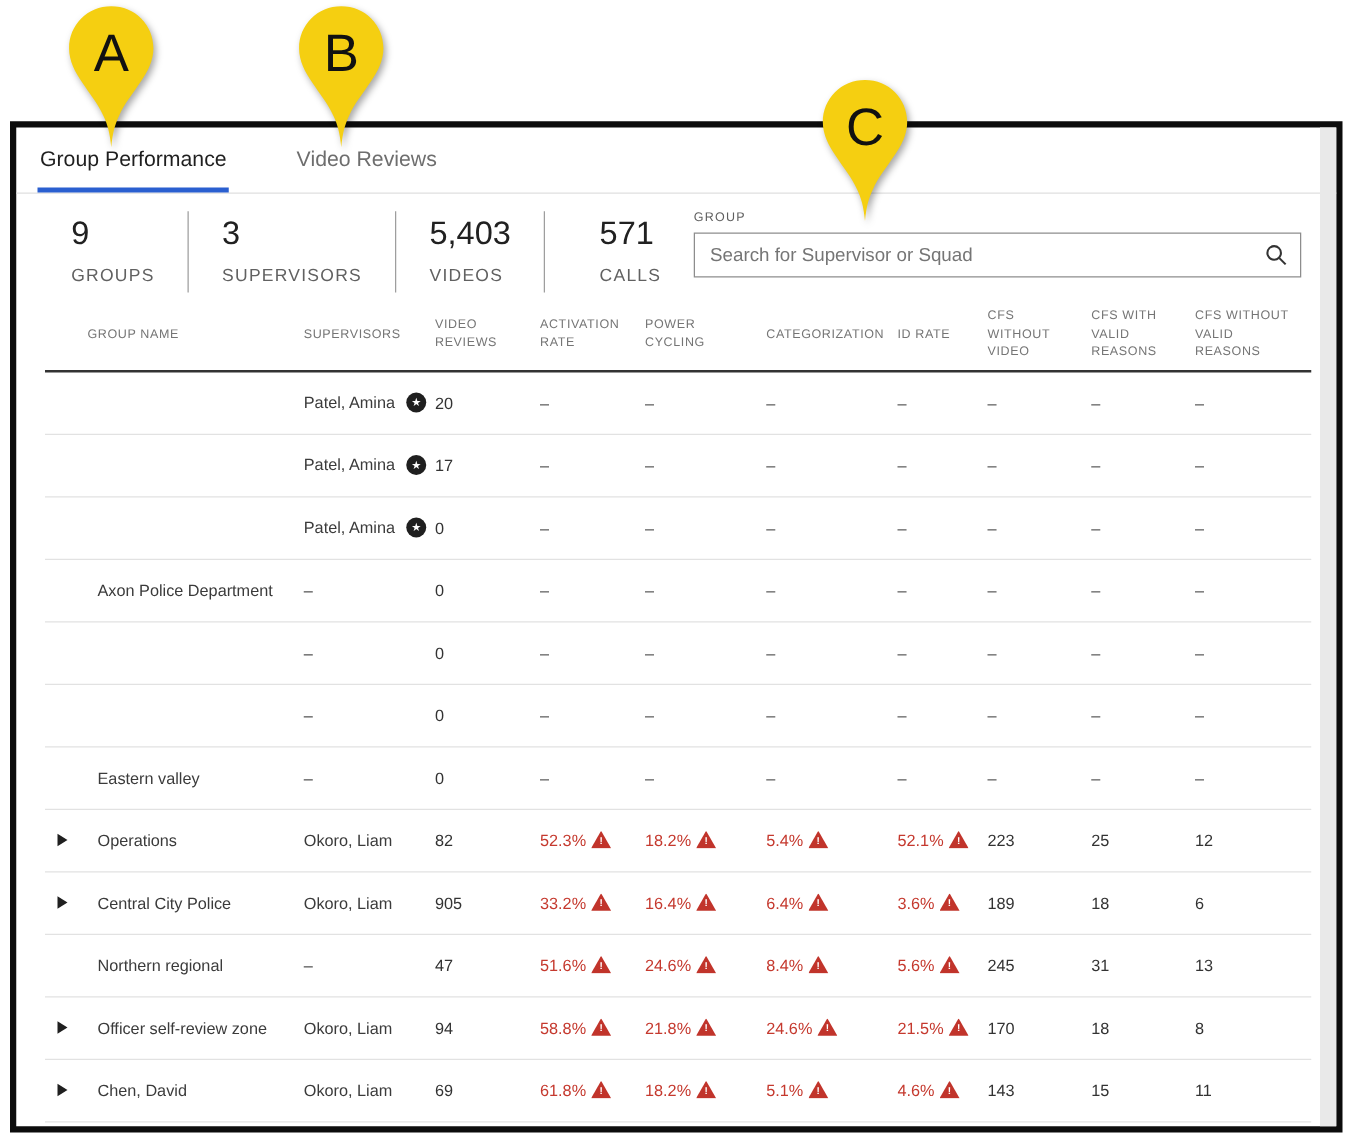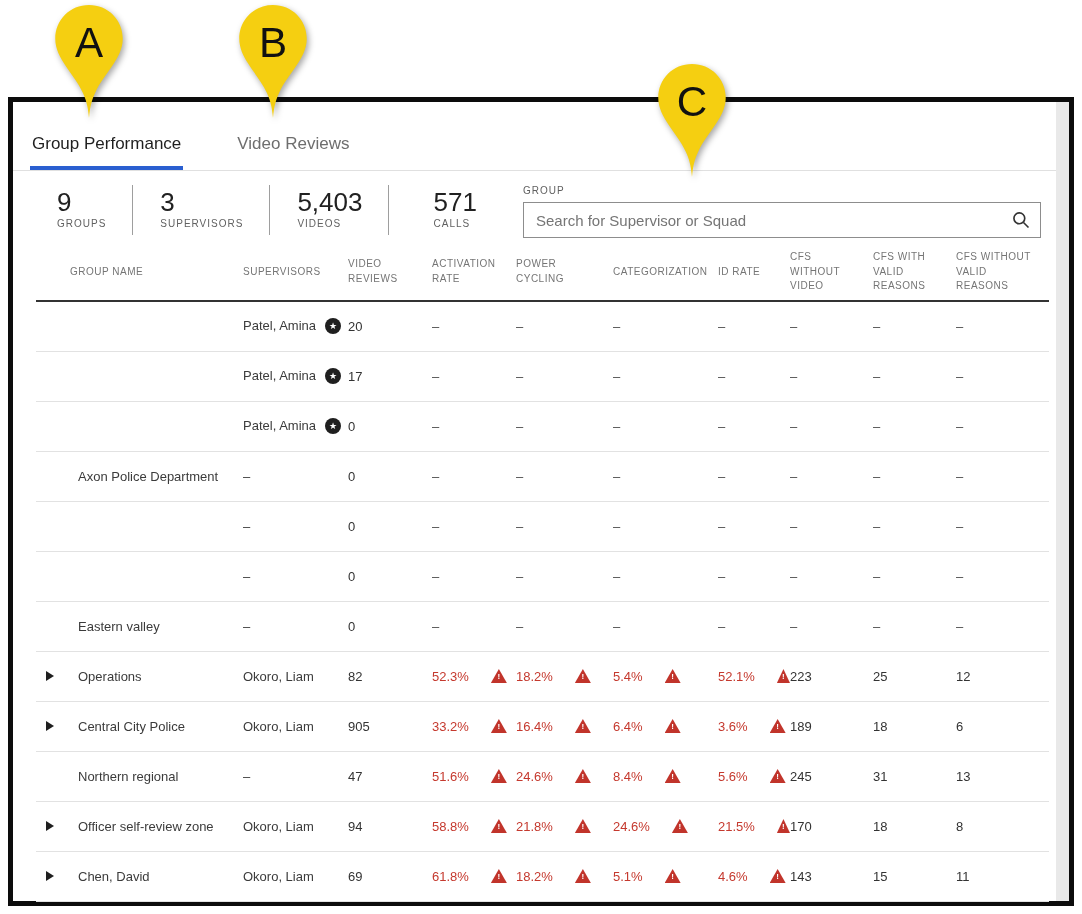--- a/index.html
+++ b/index.html
@@ -7,36 +7,36 @@
               font-family:"Liberation Sans", sans-serif; }
   .stage { position:relative; width:1082px; height:914px; }
 
   
   .panel { position:absolute; left:8px; top:97px; width:1066px; height:809px;
            border:5px solid #0c0c0c; background:#ffffff; }
   .right-gutter { position:absolute; top:0; right:0; width:13px; height:100%;
                   background:#e9e9e9; }
 
   
-  .tabs { display:flex; align-items:flex-end; height:69px; padding-left:17px;
+  .tabs { display:flex; align-items:flex-end; height:53px; padding-left:17px;
           border-bottom:1px solid #e0e0e0; }
   .tab { font-size:17px; color:#6e6e6e; padding:0 2px 16px 2px; margin-right:52px;
          cursor:pointer; position:relative; }
   .tab.active { color:#1f1f1f; }
   .tab.active::after { content:""; position:absolute; left:0; right:0; bottom:0;
          height:4px; background:#2a5fd0; }
 
   
   .stats-bar { display:flex; justify-content:space-between; align-items:flex-start;
                padding:14px 28px 6px 17px; }
   .stats { display:flex; }
   .stat { padding:2px 26px 6px 27px; border-right:1px solid #9e9e9e; }
   .stat:last-child { border-right:none;padding-left:44px; }
   .stat-value { font-size:26px; color:#212121; line-height:1.2; }
-  .stat-label { font-size:10px; color:#616161; letter-spacing:1px; }
+  .stat-label { font-size:14px; color:#616161; letter-spacing:1px; margin-top:10px; }
   .filter { width:518px; }
   .filter-label { font-size:10px; color:#5f5f5f; letter-spacing:1px; margin-bottom:6px; }
   .search-wrap { position:relative; }
   .search-input { width:100%; height:36px; border:1px solid #8d8d8d; background:#fff;
                   font-family:"Liberation Sans",sans-serif; font-size:15px; color:#333;
                   padding:0 40px 0 12px; outline:none; }
   .search-input::placeholder { color:#757575; }
   .search-icon { position:absolute; right:10px; top:8px; width:20px; height:20px; }
 
   
@@ -47,21 +47,21 @@
   .thead { min-height:48px; border-bottom:2px solid #333333; padding:6px 0; }
   .th { font-size:10px; color:#757575; letter-spacing:0.5px; line-height:1.45;
         padding-right:10px; text-transform:uppercase; }
   .tr { height:50px; border-bottom:1px solid #e2e2e2; }
   .td { font-size:13px; color:#3b3b3b; }
   .c-group { padding-left:8px; padding-right:8px; }
   .c-sup { display:flex; align-items:flex-start; gap:9px; padding-right:6px; }
   .c-val { color:#333; }
   .c-val.dash { color:#4a4a4a; }
   .pct { color:#c5392e; }
-  .warncell { display:flex; align-items:center; gap:22px; }
+  .warncell { display:flex; align-items:flex-start; gap:4px; }
 
   .expander { display:inline-block; width:0; height:0; margin-left:10px;
               border-top:5px solid transparent; border-bottom:5px solid transparent;
               border-left:8px solid #1f1f1f; cursor:pointer; }
   .star-badge { display:inline-flex; width:16px; height:16px; border-radius:50%;
                 background:#1f1f1f; color:#ffffff; font-size:9px;
                 align-items:center; justify-content:center; line-height:1; }
   .tri { position:relative; display:inline-flex; width:16px; height:14px;
          background:#c1342b; clip-path:polygon(50% 0, 100% 100%, 0 100%);
          align-items:flex-end; justify-content:center; }

